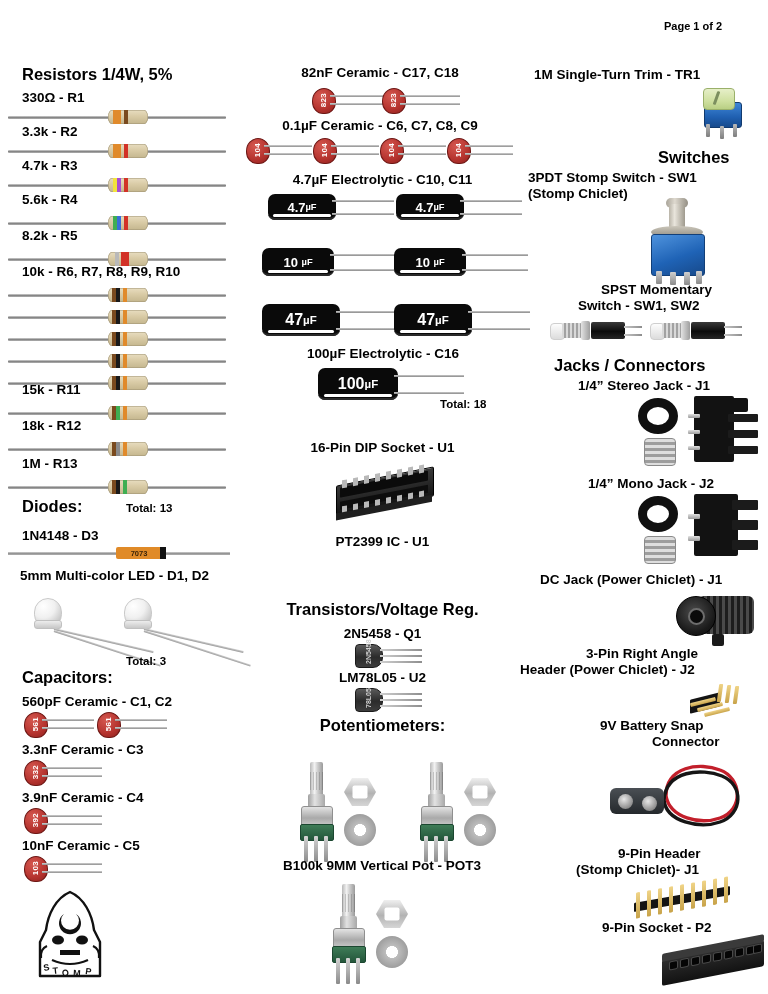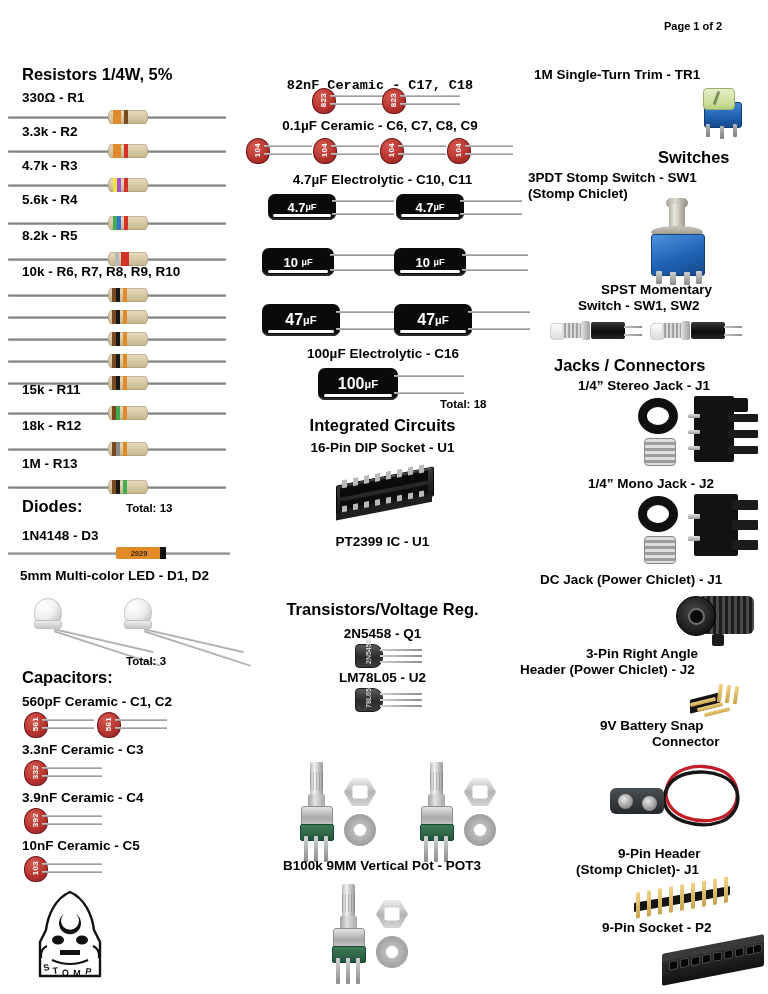--- a/index.html
+++ b/index.html
@@ -507,21 +507,21 @@
       <div class="band sp" style="flex:1"></div>
     </div>
   </div>
 
   <div class="abs sec" style="left:22px;top:497px;">Diodes:</div>
   <div class="abs tot" style="left:126px;top:502px;">Total: 13</div>
 
   <div class="abs sub" style="left:22px;top:528px;">1N4148 - D3</div>
   <div class="diode" style="left:8px;top:546px;width:222px;">
     <div class="w"></div>
-    <div class="b" style="left:108px;">2929</div>
+    <div class="b" style="left:108px;">7073</div>
     <div class="k" style="left:152px;"></div>
   </div>
 
   <div class="abs sub" style="left:20px;top:568px;">5mm Multi-color LED - D1, D2</div>
 
   <div class="led" style="left:34px;top:598px;">
     <div class="dome"></div>
       <div class="flange"></div>
     <div class="lead" style="left:20px;top:30px;width:102px;transform:rotate(13deg);"></div>
     <div class="lead" style="left:20px;top:32px;width:112px;transform:rotate(18deg);"></div>
@@ -594,21 +594,21 @@
       <g fill="#111" font-family="Liberation Sans, sans-serif" font-size="9" font-weight="bold">
         <text x="24" y="83" transform="rotate(-10 24 83)">S</text>
         <text x="33" y="86" transform="rotate(-6 33 86)">T</text>
         <text x="42" y="88" transform="rotate(-2 42 88)">O</text>
         <text x="53" y="88" transform="rotate(3 53 88)">M</text>
         <text x="65" y="86" transform="rotate(8 65 86)">P</text>
       </g>
     </svg>
   </div>
 
-  <div class="abs sub ctr" style="left:255px;top:78px;width:250px;font-family:Liberation Mono, monospace;">82nF Ceramic - C17, C18</div>
+  <div class="abs sub ctr" style="left:255px;top:65px;width:250px;">82nF Ceramic - C17, C18</div>
   <div class="cer" style="left:312px;top:88px;width:80px;height:26px;">
     <div class="disc"></div>
     <div class="code">823</div>
     <div class="lg1" style="width:60px;"></div>
       <div class="lg2" style="width:60px;"></div>
   </div>
   <div class="cer" style="left:382px;top:88px;width:80px;height:26px;">
     <div class="disc"></div>
     <div class="code">823</div>
     <div class="lg1" style="width:60px;"></div>
@@ -695,21 +695,20 @@
   <div class="elec" style="left:318px;top:368px;width:160px;height:34px;">
     <div class="can" style="width:80px;height:32px;font-size:16px;">
       <span>100</span>
         <span class="u">µF</span>
     </div>
     <div class="lg1" style="left:76px;top:7px;width:70px;"></div>
     <div class="lg2" style="left:76px;top:24px;width:70px;"></div>
   </div>
   <div class="abs tot" style="left:440px;top:398px;">Total: 18</div>
 
-  <div class="abs sec ctr" style="left:250px;top:416px;width:265px;">Integrated Circuits</div>
   <div class="abs sub ctr" style="left:250px;top:440px;width:265px;">16-Pin DIP Socket - U1</div>
 
   <div class="dip" style="left:330px;top:462px;width:110px;height:60px;">
     <div style="position:absolute;left:0;top:0;width:110px;height:60px;transform:skewY(-11deg);">
       <div class="body" style="left:6px;top:14px;width:96px;height:28px;"></div>
       <div style="position:absolute;left:10px;top:17px;width:88px;height:10px;background:#0b0b0b;border-radius:1px;"></div>
       <div style="position:absolute;left:10px;top:31px;width:88px;height:8px;background:#0d0d0d;"></div>
       <div class="pin" style="left:12px;top:10px;width:5px;height:8px;"></div>
       <div class="pin" style="left:23px;top:10px;width:5px;height:8px;"></div>
       <div class="pin" style="left:34px;top:10px;width:5px;height:8px;"></div>
@@ -745,20 +744,21 @@
 
   <div class="abs sub ctr" style="left:250px;top:670px;width:265px;">LM78L05 - U2</div>
   <div class="to92" style="position:absolute;left:355px;top:688px;width:80px;height:24px;">
     <div class="body"></div>
     <div class="lbl" style="left:10px;top:20px;">78L05</div>
     <div class="lead" style="left:25px;top:5px;width:42px;"></div>
     <div class="lead" style="left:25px;top:11px;width:42px;"></div>
     <div class="lead" style="left:25px;top:17px;width:42px;"></div>
   </div>
 
+  <div class="abs sec ctr" style="left:250px;top:716px;width:265px;">Potentiometers:</div>
 
   <div class="pot" style="left:298px;top:762px;width:70px;height:92px;">
     <div class="shaft" style="left:12px;top:0;"></div>
     <div class="bush" style="left:10px;top:32px;"></div>
     <div class="can" style="left:3px;top:44px;"></div>
     <div class="pcb" style="left:2px;top:62px;"></div>
     <div class="lead" style="left:6px;top:74px;"></div>
     <div class="lead" style="left:16px;top:74px;"></div>
     <div class="lead" style="left:26px;top:74px;"></div>
   </div>

